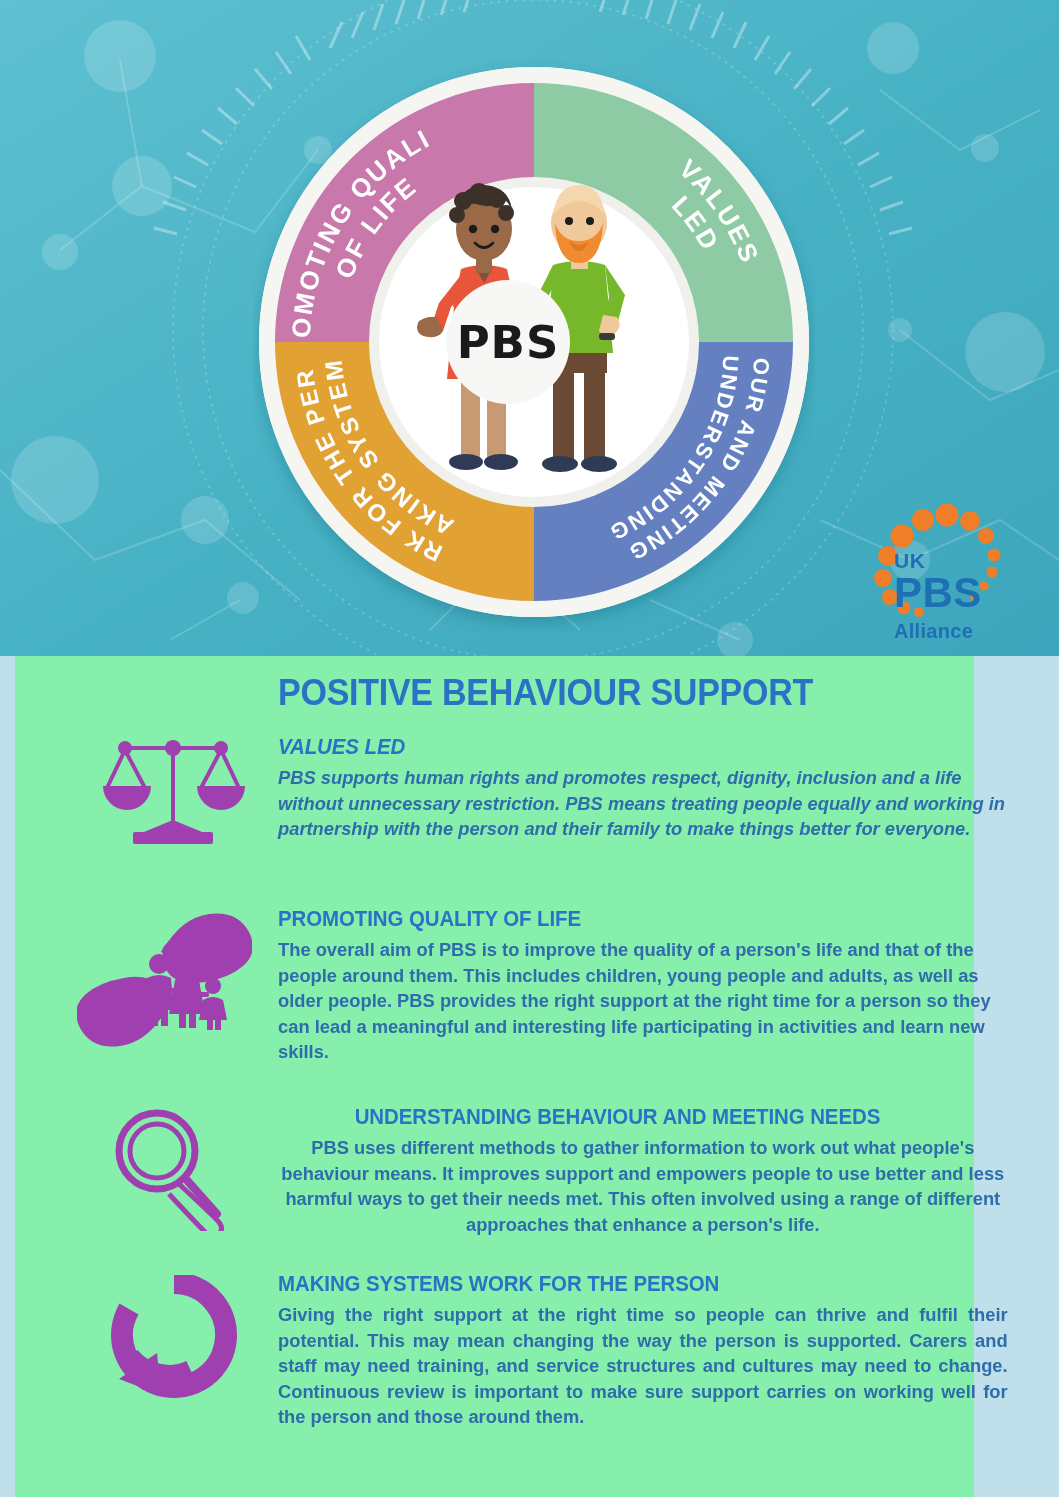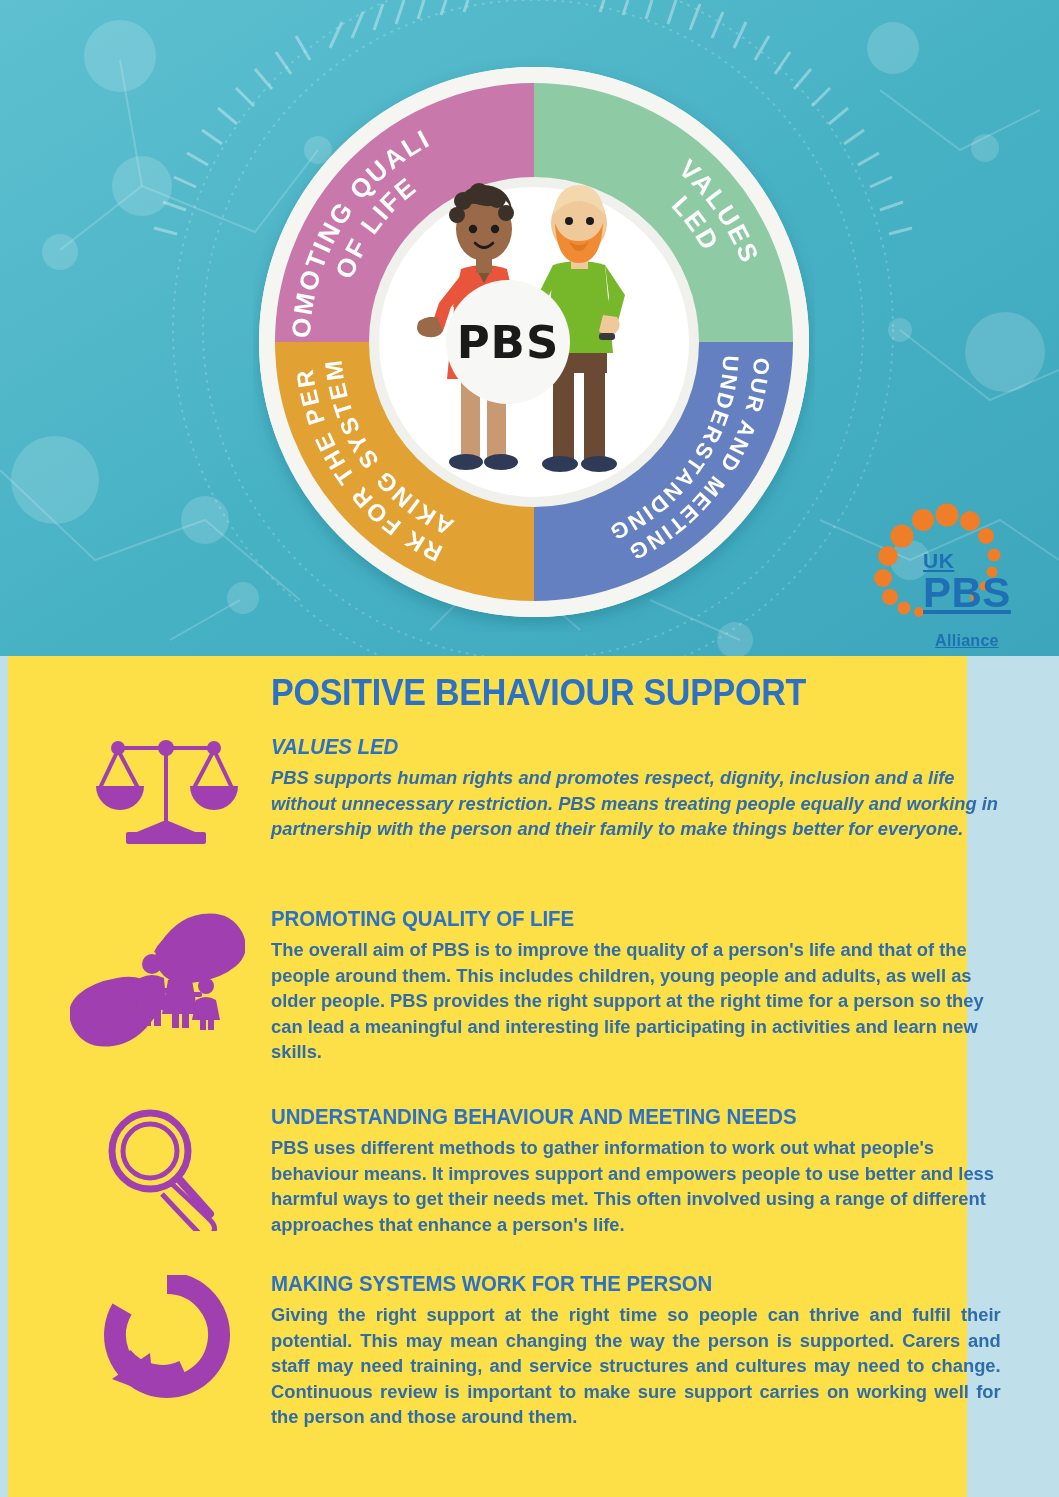--- a/index.html
+++ b/index.html
@@ -58,35 +58,34 @@
 
   
   #logo {
     position: absolute;
     left: 866px; top: 498px;
     width: 160px; height: 152px;
   }
   #logo-dots { position:absolute; left:0; top:0; }
   #logo-text {
     position: absolute;
-    left: 57px; top: 52px;
+    left: 28px; top: 52px;
     color: #1f6fb5;
     line-height: 1;
-    text-decoration: underline;
   }
   #logo-uk { font-size: 21px; font-weight: bold; letter-spacing: .5px; }
   #logo-pbs { font-size: 42px; font-weight: bold; letter-spacing: .5px; margin-top: 1px; }
-  #logo-alliance { font-size: 16px; font-weight: bold; letter-spacing: .3px; margin-top: 19px; text-align: center; }
+  #logo-alliance { font-size: 20px; font-weight: bold; letter-spacing: .3px; margin-top: 7px; }
 
   
   #content {
     position: absolute;
-    left: 8px; top: 656px;
+    left: 15px; top: 656px;
     width: 959px; height: 841px;
-    background: #fde047;
+    background: #86efac;
   }
   #page-title {
     position: absolute;
     left: 263px; top: 16px;
     font-family: "Liberation Sans Narrow", "Liberation Sans", sans-serif;
     font-weight: bold;
     font-size: 37px;
     letter-spacing: -0.3px;
     color: #2b72c6;
     transform: scaleX(0.92);
@@ -452,21 +451,21 @@
 
   <div class="section" style="top:448px;">
     <svg class="sec-icon" style="left:84px; top:2px;" width="150" height="125" viewBox="0 0 150 125">
       <g stroke="#a03fb0" fill="none">
         <circle cx="58" cy="45" r="38" stroke-width="7"></circle>
         <circle cx="58" cy="45" r="27" stroke-width="5"></circle>
         <path d="M86 72 L118 108" stroke-width="8" stroke-linecap="round"></path>
         <path d="M80 78 q28 26 38 36 q8 8 2 14 q-6 6 -14 -2 q-10 -10 -36 -38" stroke-width="5" stroke-linejoin="round"></path>
       </g>
     </svg>
-    <div class="sec-body" style="top:0px;">
+    <div class="sec-body" style="top:0px;text-align:center;">
       <div class="sec-head">UNDERSTANDING BEHAVIOUR AND MEETING NEEDS</div>
       <div class="sec-text">PBS uses different methods to gather information to work out what people's behaviour means. It improves support and empowers people to use better and less harmful ways to get their needs met. This often involved using a range of different approaches that enhance a person's life.</div>
     </div>
   </div>
 
   <div class="section" style="top:615px;">
     <svg class="sec-icon" style="left:84px; top:4px;" width="150" height="125" viewBox="0 0 150 125">
       <path d="M75 8 a52 52 0 1 1 -45 26 l0 0" fill="none" stroke="#a03fb0" stroke-width="22" stroke-linecap="butt"></path>
       <path d="M92 96 a52 52 0 0 1 -62 -14" fill="none" stroke="#a03fb0" stroke-width="22"></path>
       <path d="M58 78 L20 104 L62 120 Z" fill="#a03fb0"></path>

